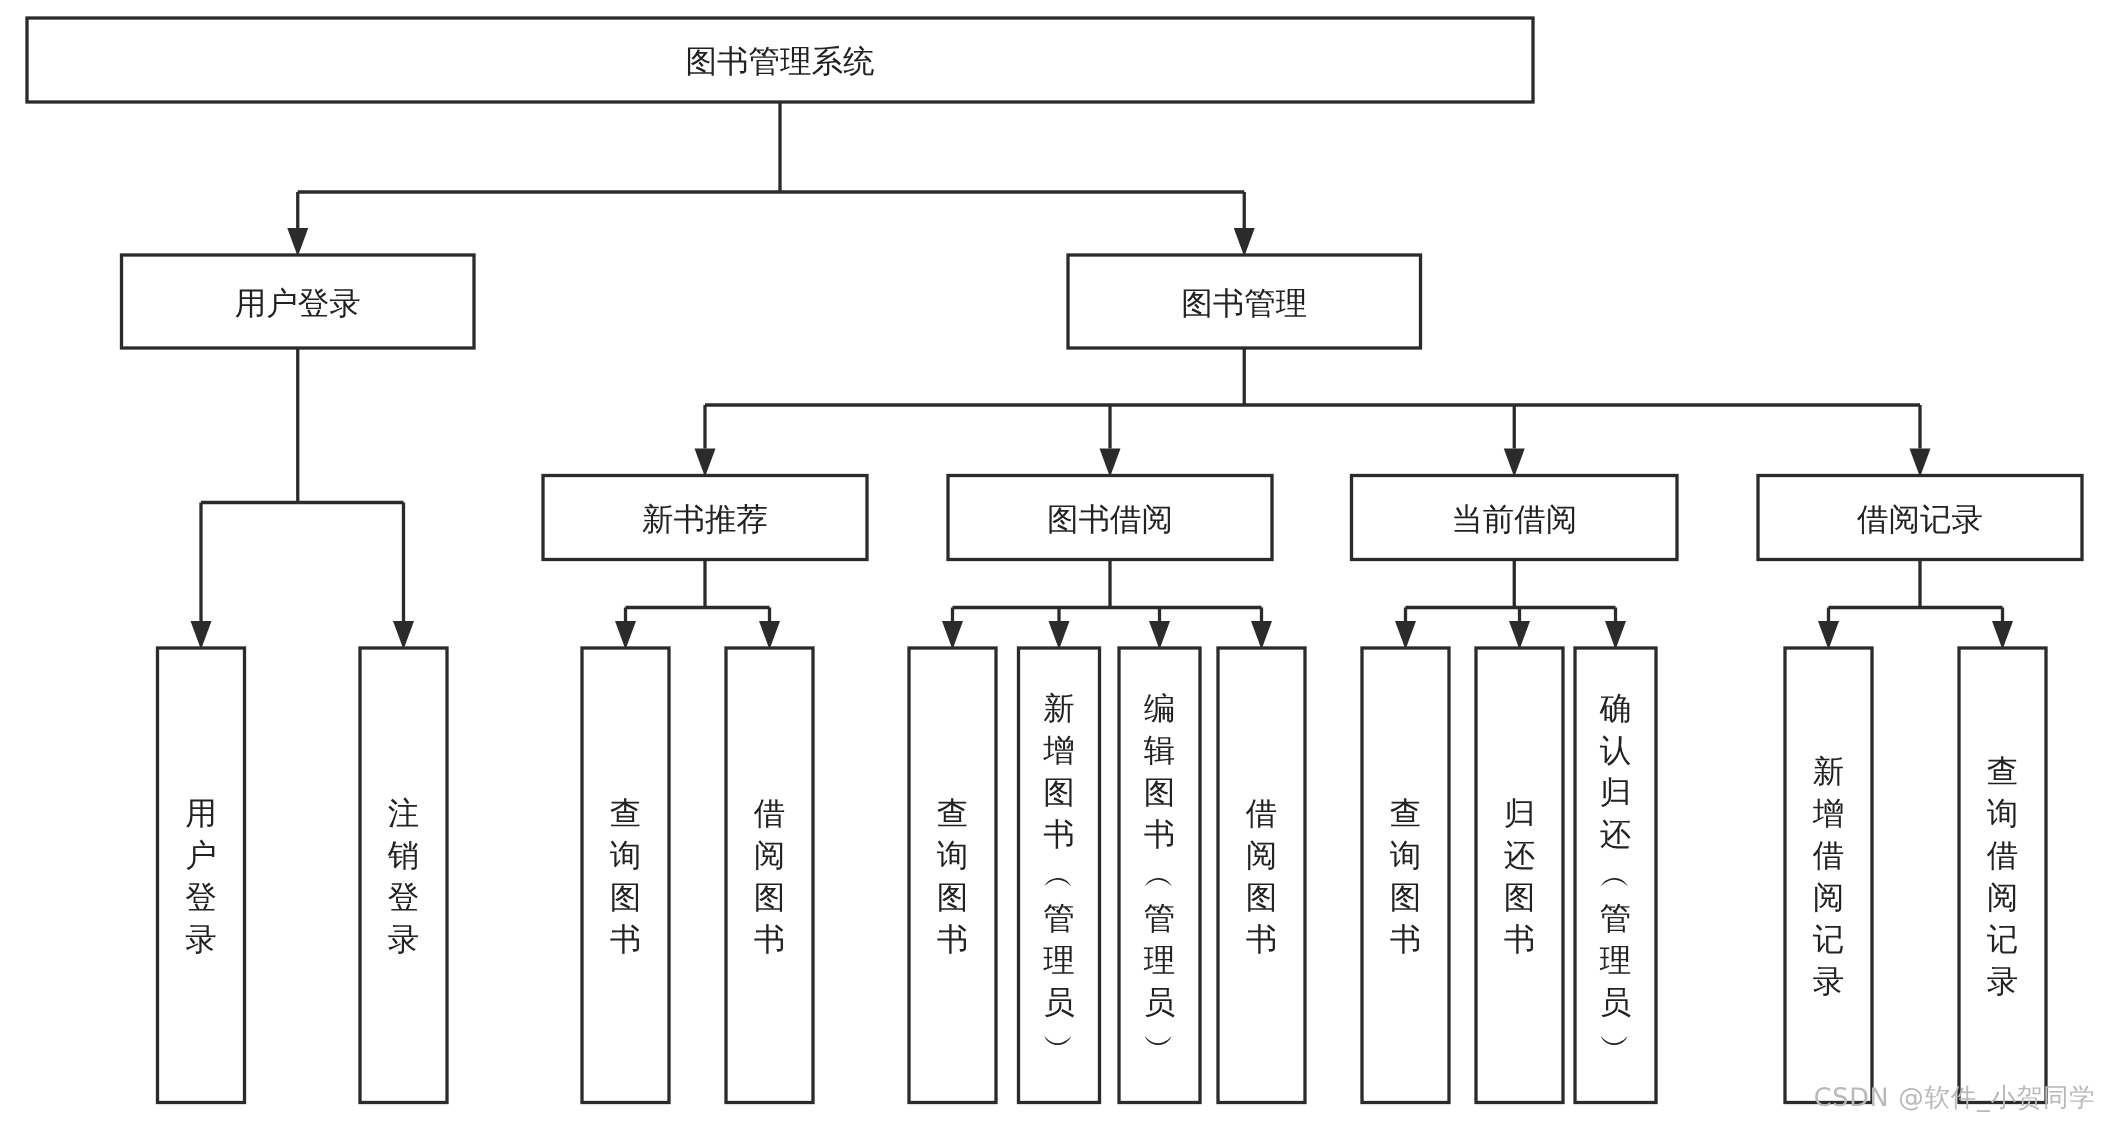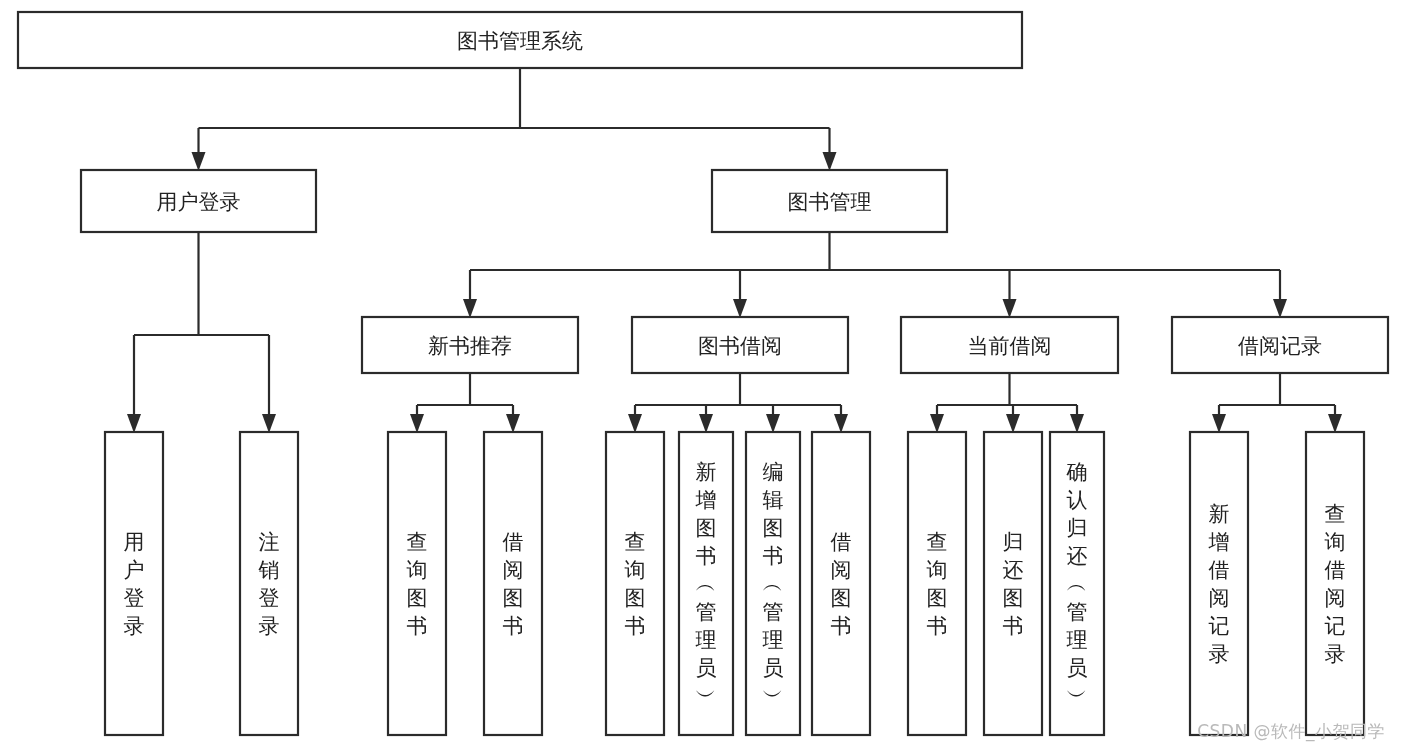--- a/index.html
+++ b/index.html
@@ -50,21 +50,21 @@
     dominant-baseline: central;
   }
   .node-label-v {
     fill: #222222;
     font-size: 21px;
     font-family: "DejaVu Sans", "Liberation Sans", sans-serif;
     text-anchor: middle;
   }
   .watermark {
     position: absolute;
-    right: 20px;
+    right: 8px;
     bottom: 4px;
     font-size: 17px;
     color: #b9b9b9;
     font-family: "DejaVu Sans", "Liberation Sans", sans-serif;
     letter-spacing: 0.5px;
     white-space: nowrap;
     pointer-events: none;
   }
 </style>
 </head>

